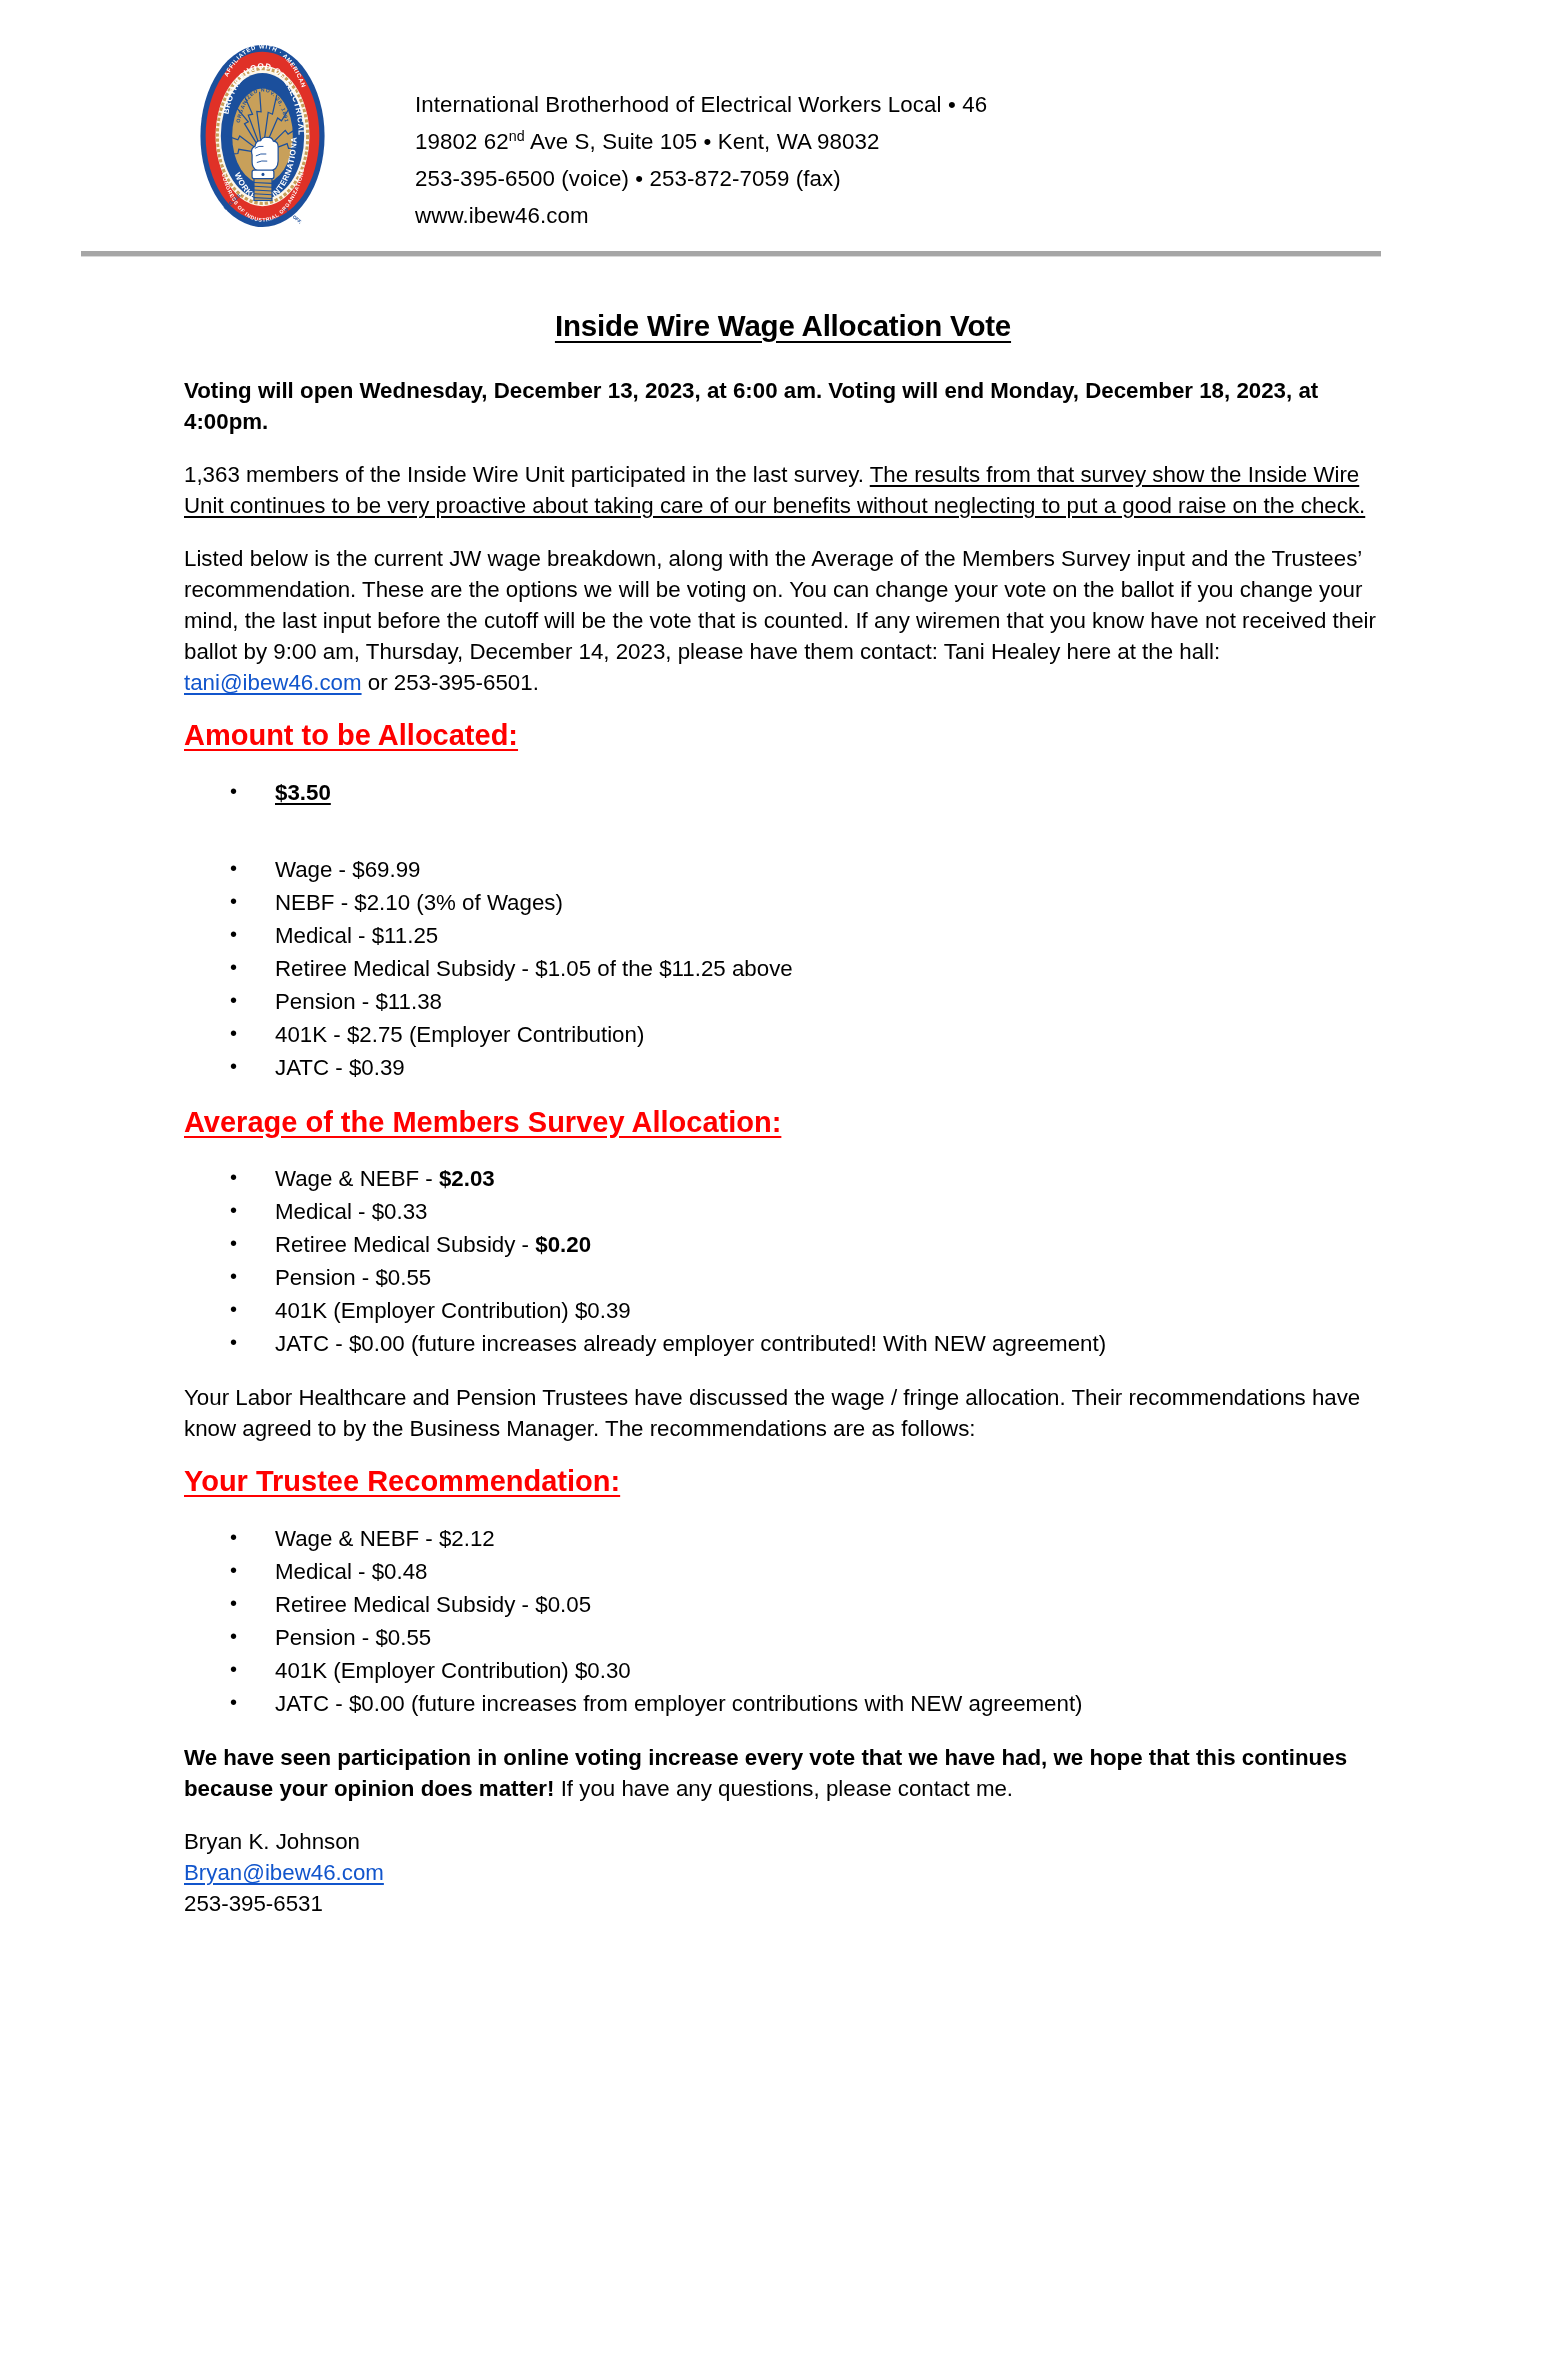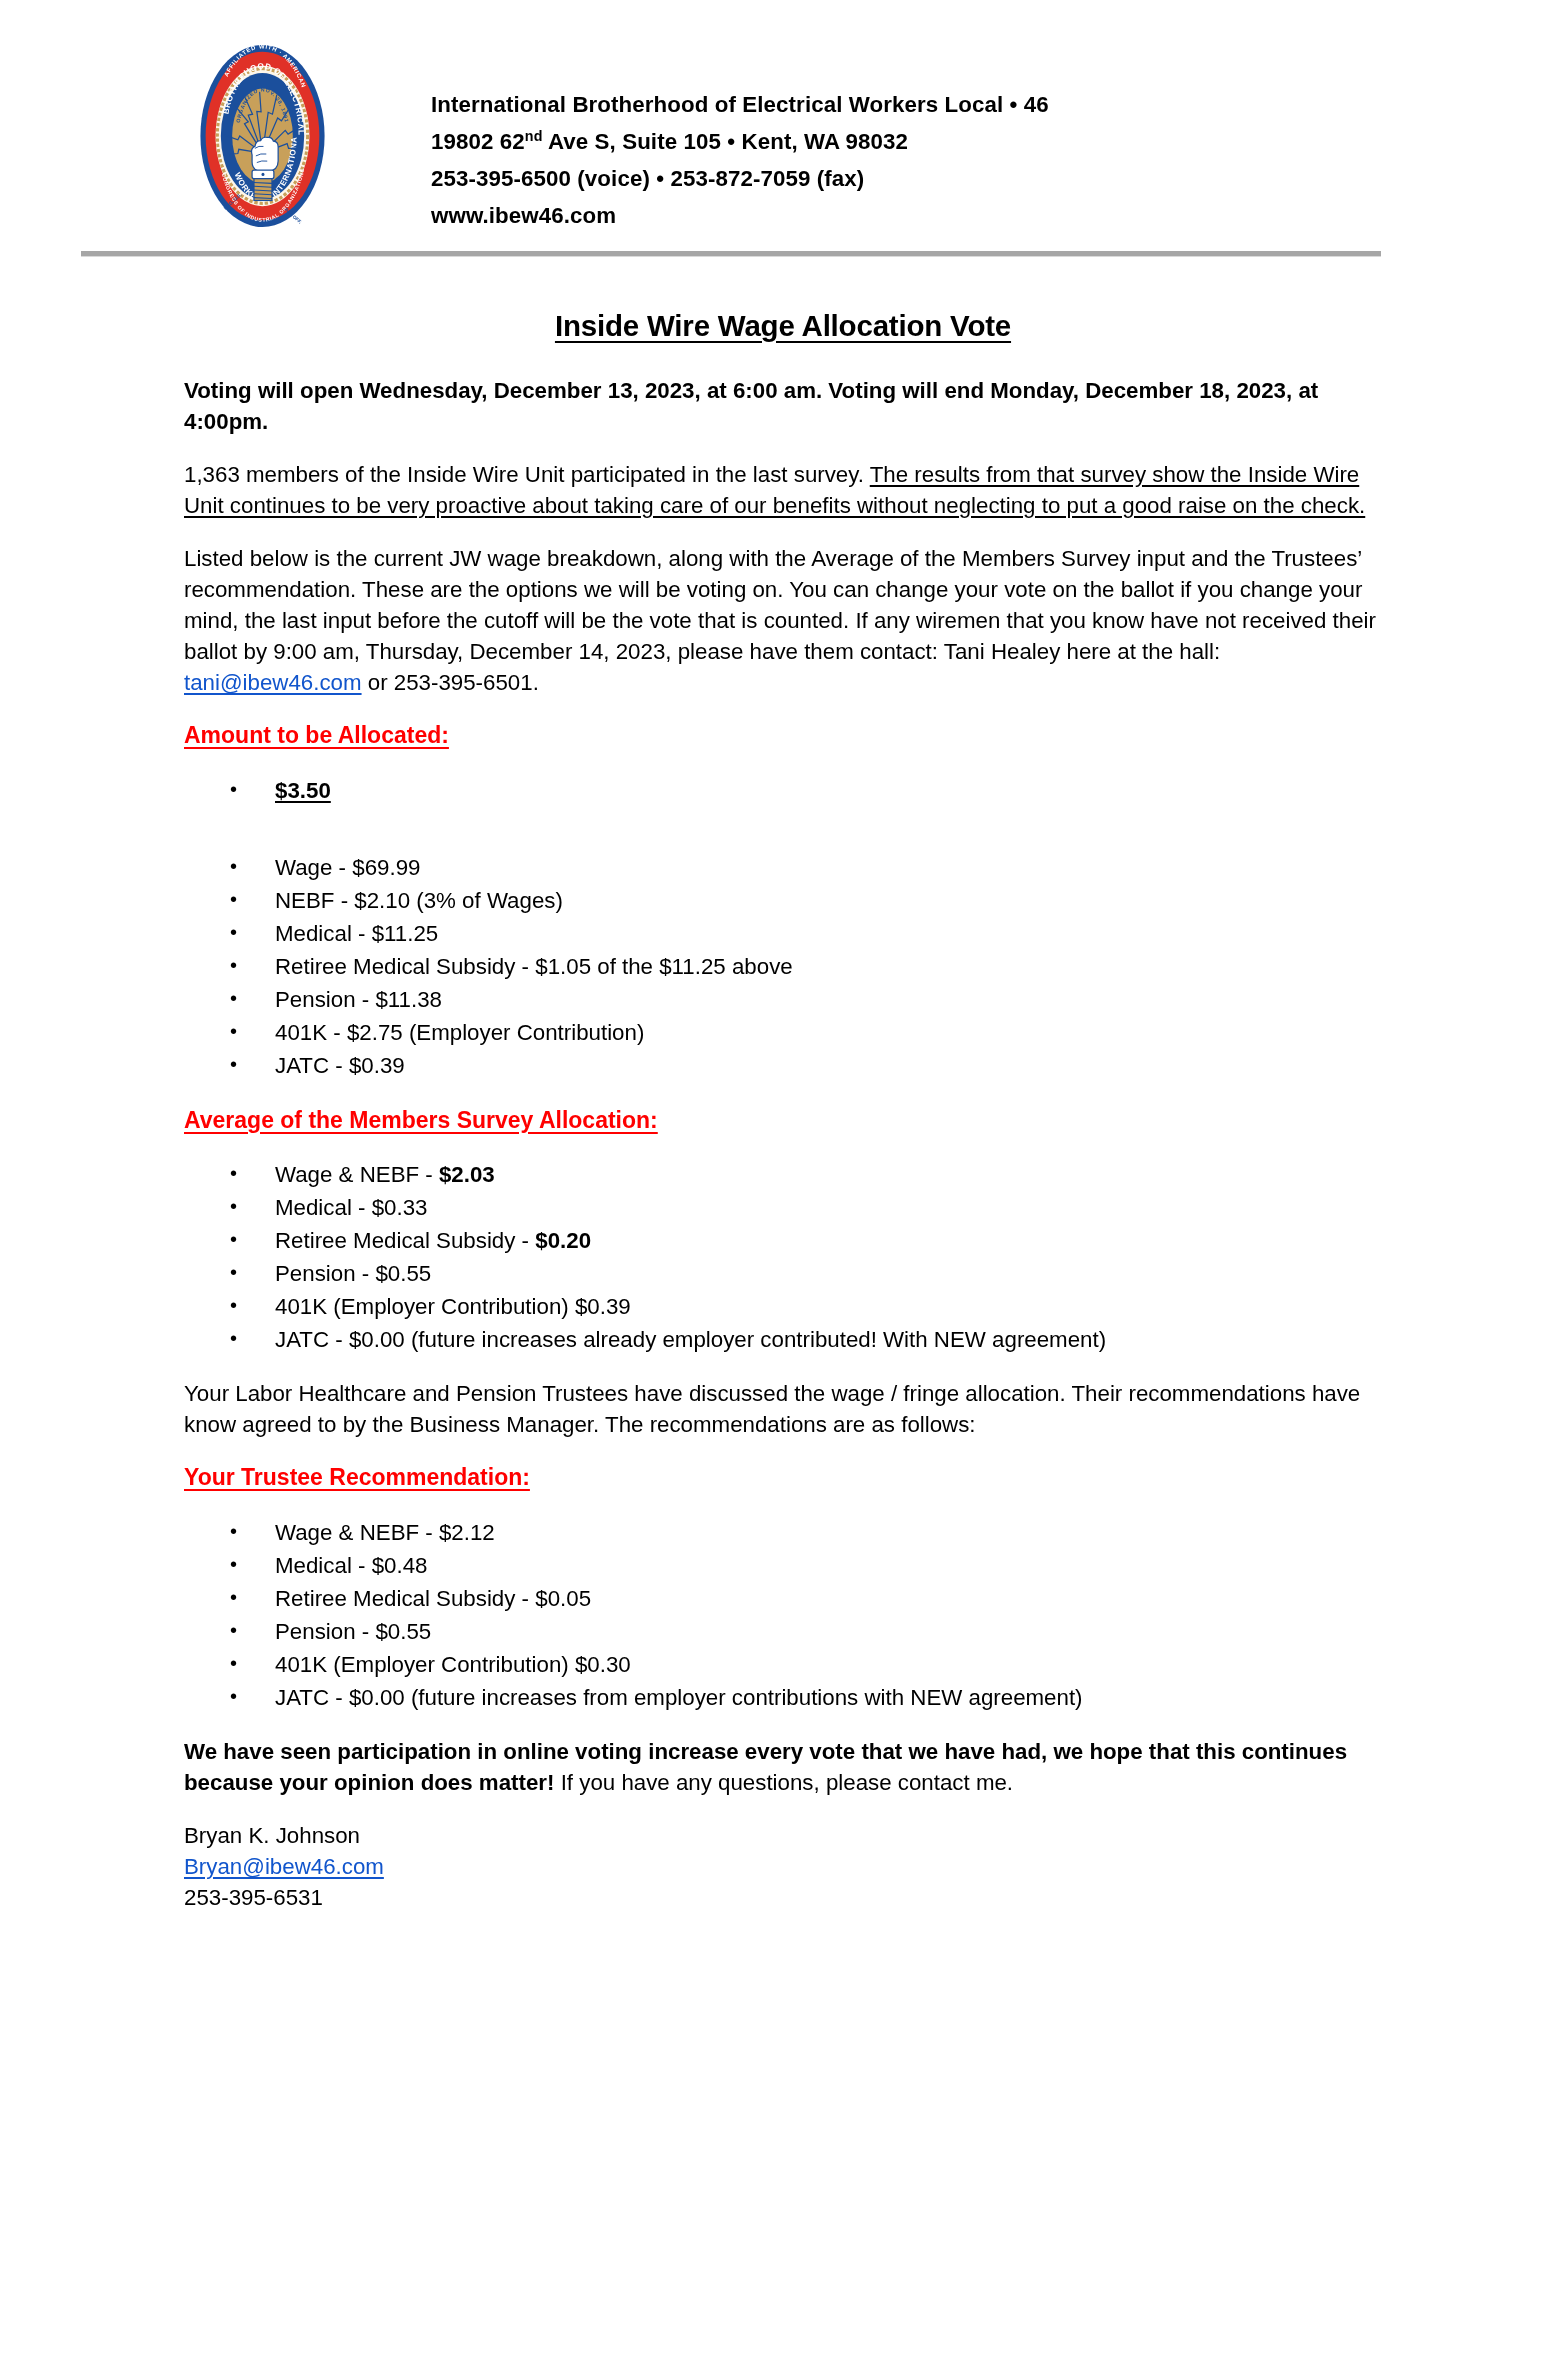--- a/index.html
+++ b/index.html
@@ -31,24 +31,23 @@
     position: absolute;
     left: 199px;
     top: 43px;
     width: 127px;
     height: 186px;
   }
   .seal svg { display: block; width: 100%; height: 100%; }
 
   .letterhead-lines {
     position: absolute;
-    left: 431px;
+    left: 415px;
     top: 86px;
     width: 903px;
-    font-weight: bold;
   }
   .lh-line {
     font-size: 22.3px;
     line-height: 37px;
     color: #000000;
     white-space: nowrap;
     letter-spacing: 0.1px;
   }
   .lh-line sup {
     font-size: 14.3px;
@@ -100,21 +99,21 @@
   .u { text-decoration: underline; text-underline-offset: 3.3px; }
 
   a.link {
     color: #1155cc;
     text-underline-offset: 3.3px;
   }
 
   .sec-head {
     color: #ff0000;
     font-weight: bold;
-    font-size: 23px;
+    font-size: 29px;
     line-height: 31px;
     text-decoration: underline;
     text-underline-offset: 4.3px;
     display: inline-block;
     margin: 0;
   }
 
   ul.bullets {
     list-style: none;
     margin: 0;

